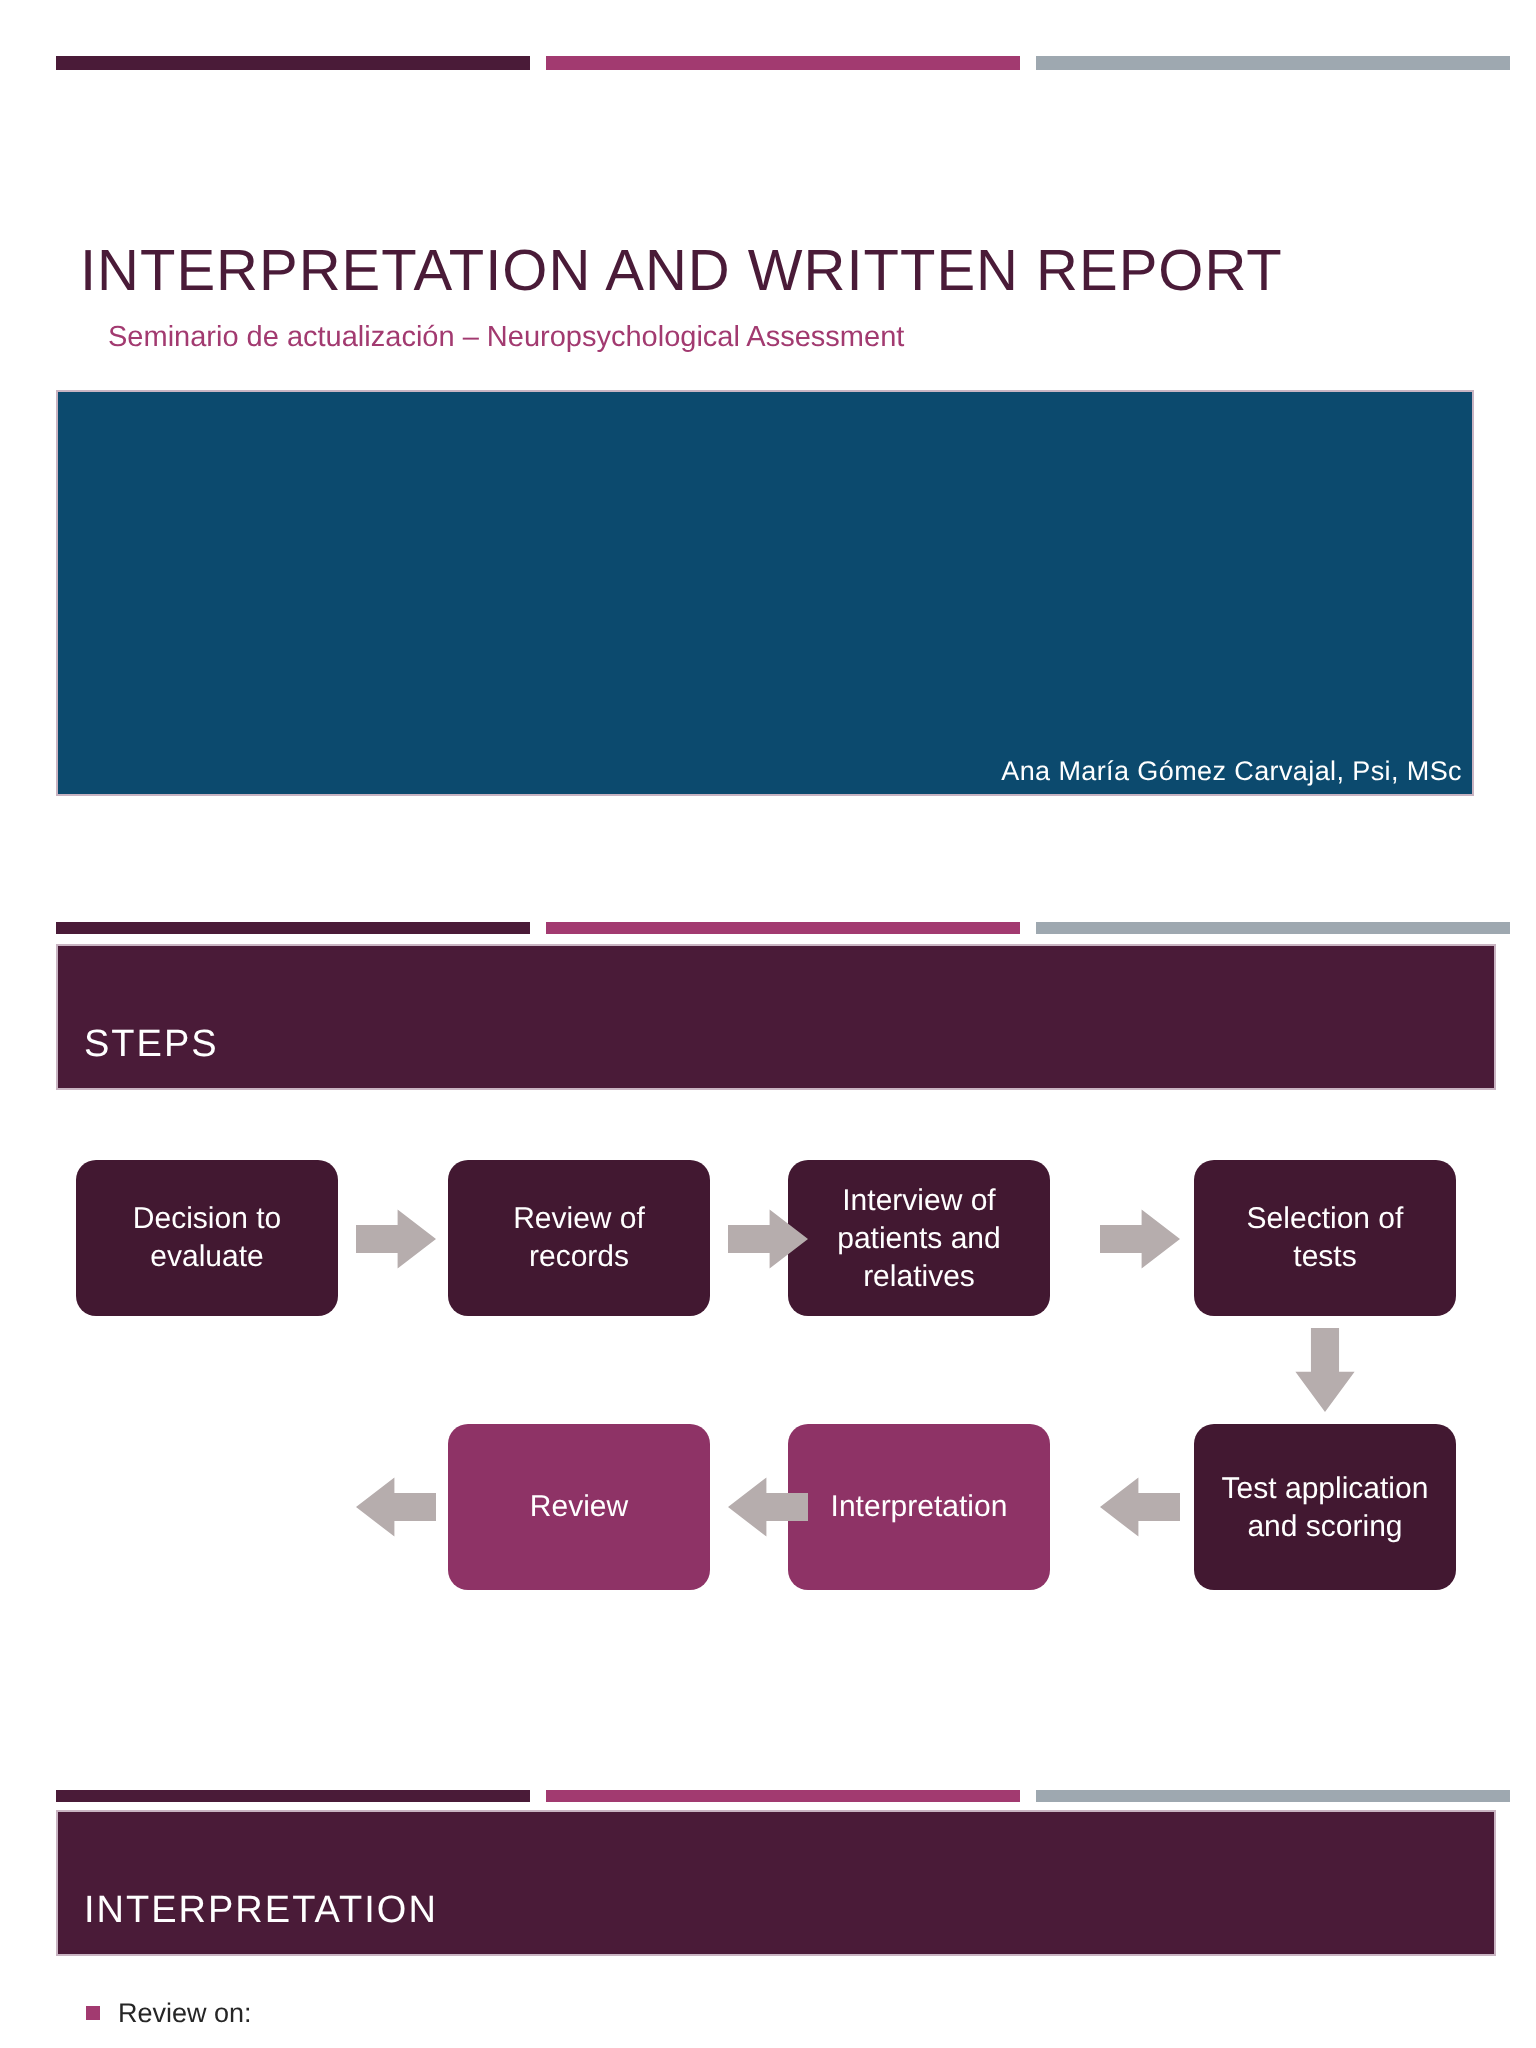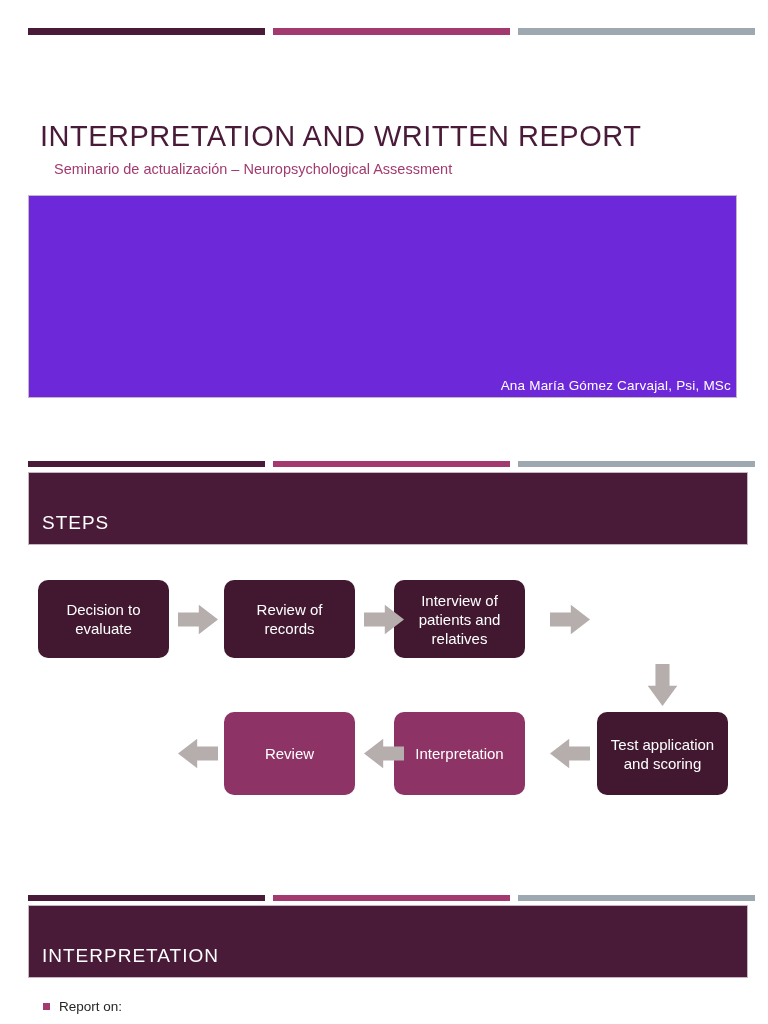--- a/index.html
+++ b/index.html
@@ -49,21 +49,21 @@
     color: #a23a70;
     white-space: nowrap;
     margin-left: 12px;
   }
   .title-box {
     position: absolute;
     left: 28px;
     top: 195px;
     width: 709px;
     height: 203px;
-    background: #6d28d9;
+    background: #0c4a6e;
     border: 1px solid #c9b4c2;
     box-sizing: border-box;
     text-decoration: underline;
   }
   .title-box .author {
     position: absolute;
     right: 5px;
     bottom: 4px;
     color: #ffffff;
     font-size: 13.5px;
@@ -184,20 +184,23 @@
 
   <div class="flowbox row1 fb-dark bx1">
     <span>Decision to evaluate</span>
   </div>
   <div class="flowbox row1 fb-dark bx2">
     <span>Review of records</span>
   </div>
   <div class="flowbox row1 fb-dark bx3">
     <span>Interview of patients and relatives</span>
   </div>
+  <div class="flowbox row1 fb-dark bx4">
+    <span>Selection of tests</span>
+  </div>
 
   <span class="arrow arrow-right ar1"></span>
   <span class="arrow arrow-right ar2"></span>
   <span class="arrow arrow-right ar3"></span>
 
   <span class="arrow arrow-down"></span>
 
   <div class="flowbox row2 fb-plum bx2">
     <span>Review</span>
   </div>
@@ -217,16 +220,16 @@
     <span class="seg seg-magenta"></span>
     <span class="seg seg-gray"></span>
   </div>
 
   <div class="band band-interp">
     <span>INTERPRETATION</span>
   </div>
 
   <div class="bullet-row">
     <span class="bullet-square"></span>
-    <span class="bullet-text">Report on:</span>
+    <span class="bullet-text">Review on:</span>
   </div>
 
 </div>
 
 </body></html>

